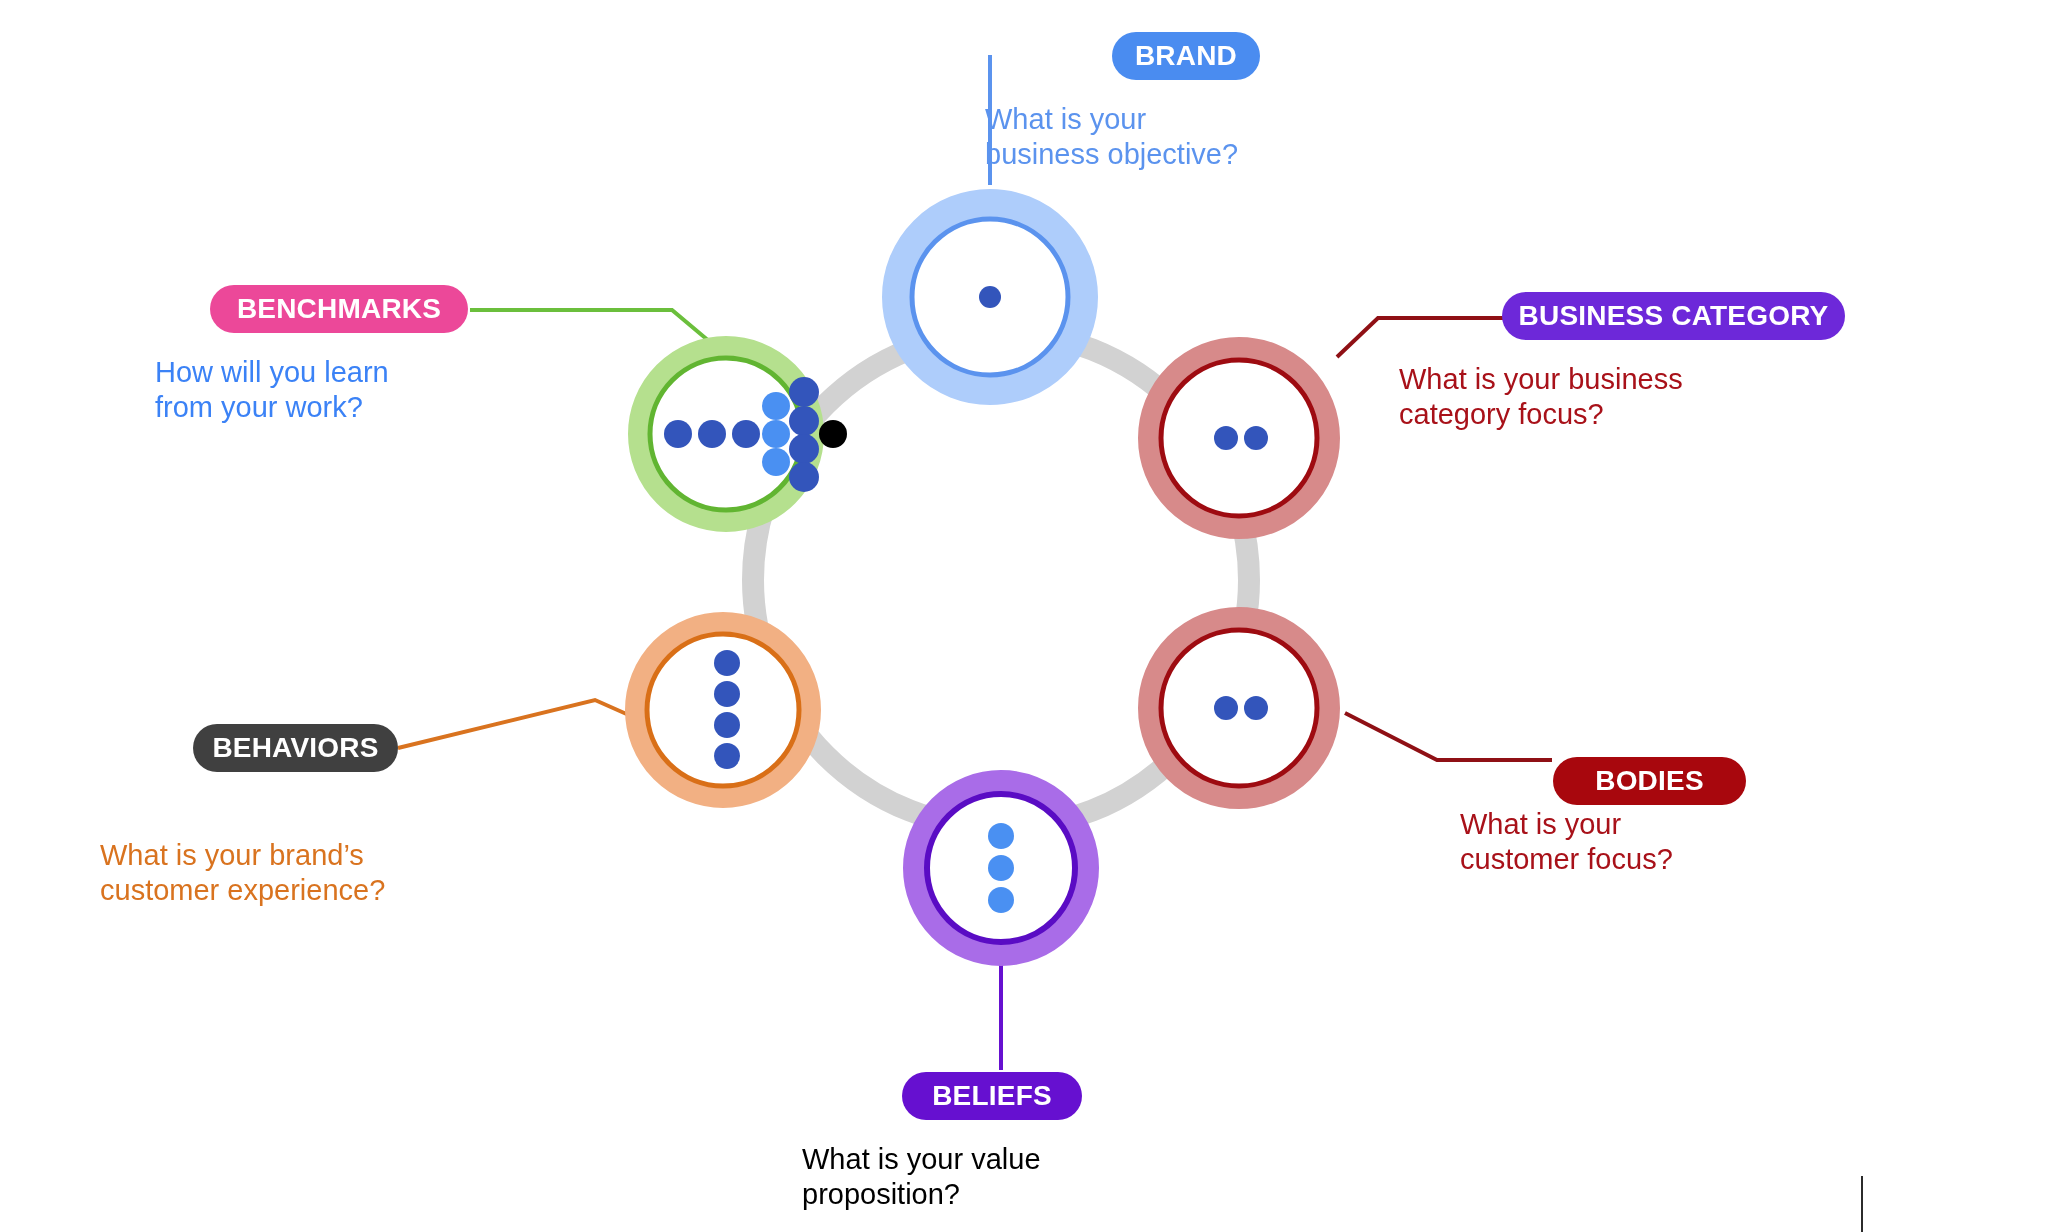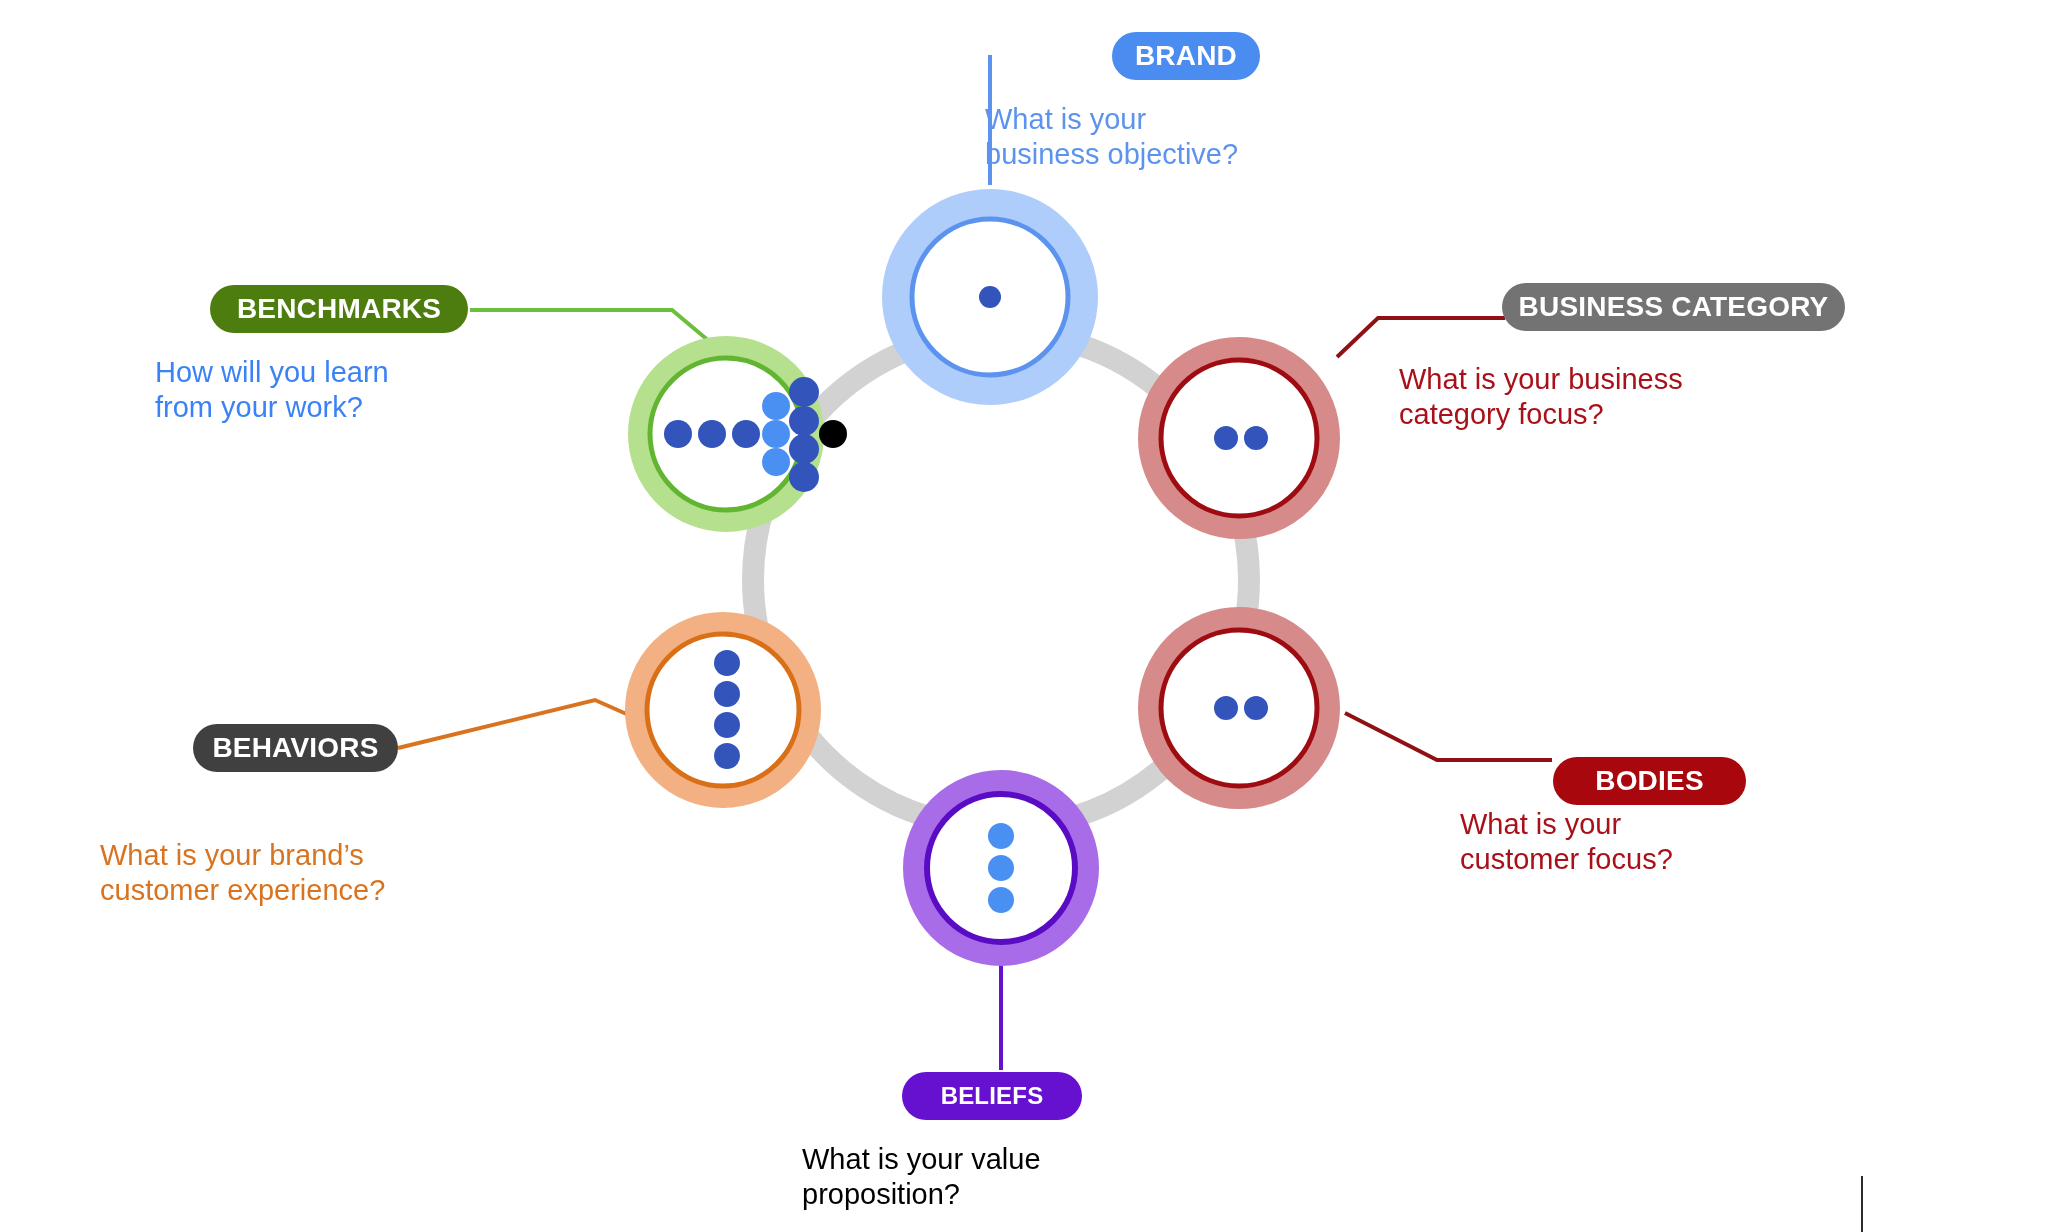--- a/index.html
+++ b/index.html
@@ -131,35 +131,35 @@
       <circle cx="804" cy="477" r="15" fill="#3355bb"></circle>
 
       <circle cx="785" cy="434" r="14" fill="#000000" transform="translate(48,0)"></circle>
     </g>
   </svg>
 
   <div class="pill" style="left:1112px; top:32px; width:148px; height:48px; background:#4a8cf0; font-size:28px;">BRAND</div>
   <div class="caption" style="left:985px; top:90px; width:400px; color:#5b93ee; font-size:29px;">What is your
 business objective?</div>
 
-  <div class="pill" style="left:1502px; top:283px; width:343px; height:48px; background:#737373; font-size:28px;">BUSINESS CATEGORY</div>
+  <div class="pill" style="left:1502px; top:292px; width:343px; height:48px; background:#6d28d9; font-size:28px;">BUSINESS CATEGORY</div>
   <div class="caption" style="left:1399px; top:350px; width:380px; color:#a81119; font-size:29px;">What is your business
 category focus?</div>
 
   <div class="pill" style="left:1553px; top:737px; width:193px; height:48px; background:#a8070d; font-size:28px;margin-top:20px;">BODIES</div>
   <div class="caption" style="left:1460px; top:795px; width:380px; color:#a81119; font-size:29px;">What is your
 customer focus?</div>
 
-  <div class="pill" style="left:902px; top:1072px; width:180px; height:48px; background:#6610d0; font-size:24px;">BELIEFS</div>
+  <div class="pill" style="left:902px; top:1072px; width:180px; height:48px; background:#6610d0; font-size:28px;">BELIEFS</div>
   <div class="caption" style="left:802px; top:1130px; width:380px; color:#000000; font-size:29px;">What is your value
 proposition?</div>
 
   <div class="pill" style="left:193px; top:724px; width:205px; height:48px; background:#404040; font-size:28px;">BEHAVIORS</div>
   <div class="caption" style="left:100px; top:826px; width:400px; color:#d9731f; font-size:29px;">What is your brand’s
 customer experience?</div>
 
-  <div class="pill" style="left:210px; top:285px; width:258px; height:48px; background:#4d7c0f; font-size:28px;">BENCHMARKS</div>
+  <div class="pill" style="left:210px; top:285px; width:258px; height:48px; background:#ec4899; font-size:28px;">BENCHMARKS</div>
   <div class="caption" style="left:155px; top:343px; width:380px; color:#3b82f6; font-size:29px;">How will you learn
 from your work?</div>
 
   <div class="cursor-mark" style="left:1861px; top:1176px; height:56px;"></div>
 
 </div>
 
 </body></html>

